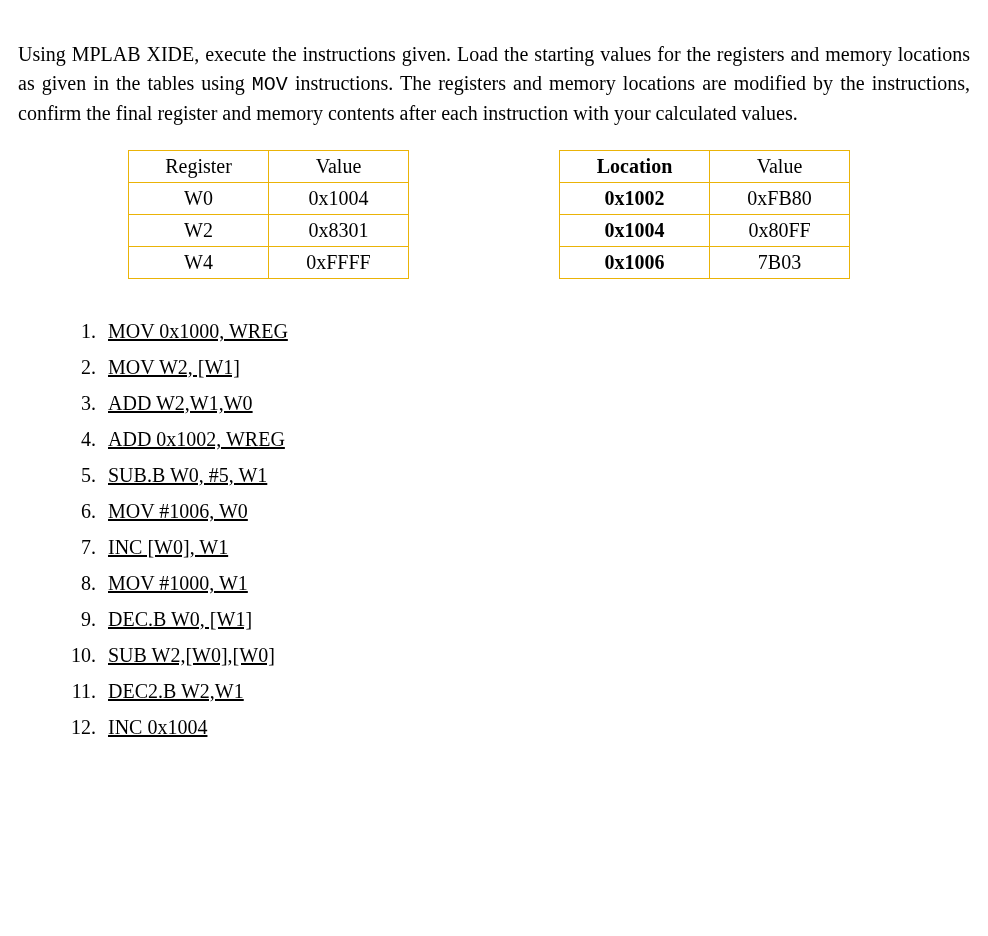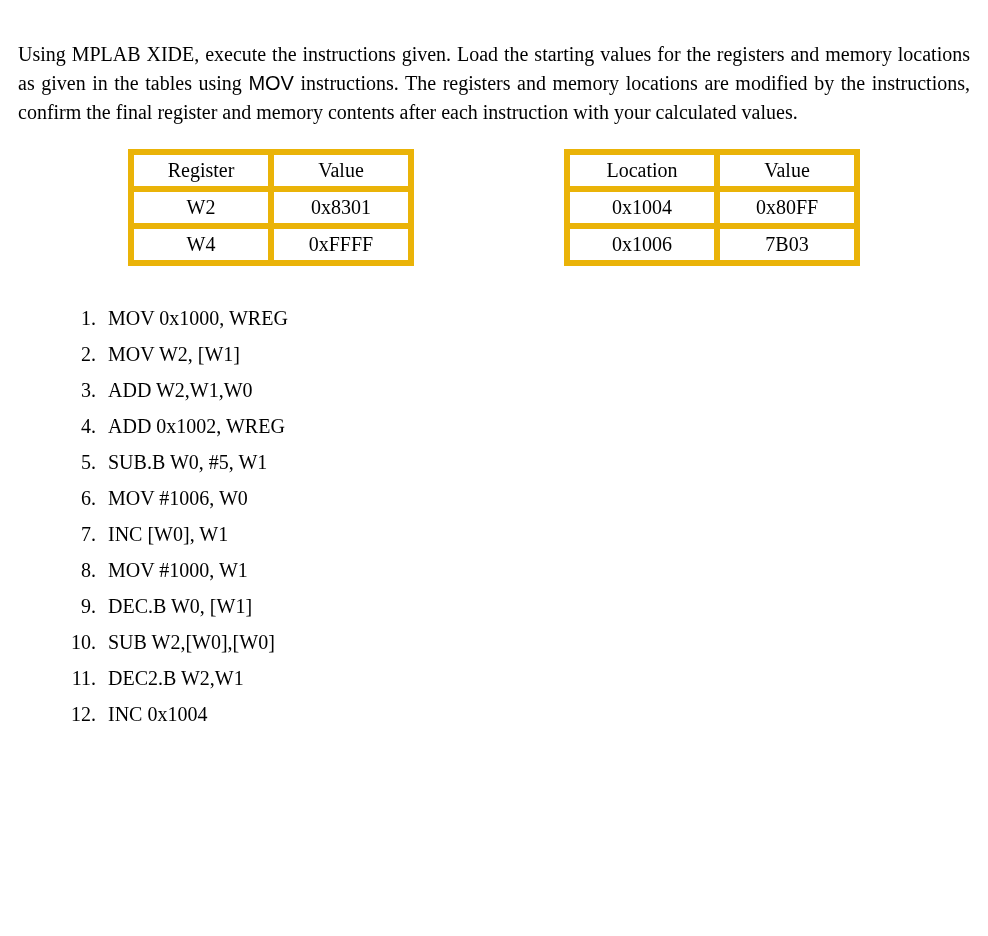--- a/index.html
+++ b/index.html
@@ -11,58 +11,59 @@
       margin: 0;
       padding: 20px 18px;
       width: 988px;
       line-height: 1.45;
     }
     .intro {
       text-align: justify;
       margin-bottom: 22px;
     }
     .mono {
-      font-family: Liberation Sans, sans-serif;
+      font-family: Liberation Mono, monospace;
     }
     .tables-row {
       display: flex;
       gap: 150px;
       margin-left: 110px;
       margin-bottom: 38px;
     }
     table {
       border-collapse: collapse;
     }
     th, td {
-      border: 6px solid #eab308;
+      border: 1px solid #eab308;
       padding: 1px 10px;
       text-align: center;
       font-weight: normal;
       font-size: 20px;
       height: 28px;
     }
     th {
       font-weight: normal;
     }
     .reg-table th:first-child, .reg-table td:first-child { width: 140px; }
     .reg-table th:last-child, .reg-table td:last-child { width: 140px; }
-    .mem-table th:first-child, .mem-table td:first-child { width: 150px; }
+    .mem-table th:first-child, .mem-table td:first-child { width: 150px; font-weight: bold; }
     .mem-table th:last-child, .mem-table td:last-child { width: 140px; }
     ol.instructions {
       list-style: none;
       counter-reset: item;
       margin: 0 0 0 42px;
       padding: 0;
     }
     ol.instructions li {
       counter-increment: item;
       margin-bottom: 7px;
       line-height: 1.45;
       padding-left: 48px;
       position: relative;
+      text-decoration: underline;
     }
     ol.instructions li::before {
       content: counter(item) ".";
       position: absolute;
       left: 0;
       width: 36px;
       text-align: right;
     }
   </style>
 </head>
@@ -75,38 +76,46 @@
 <div class="tables-row">
   <table class="reg-table">
     <thead>
       <tr>
         <th>Register</th>
         <th>Value</th>
       </tr>
     </thead>
     <tbody>
       <tr>
+        <td>W0</td>
+        <td>0x1004</td>
+      </tr>
+      <tr>
         <td>W2</td>
         <td>0x8301</td>
       </tr>
       <tr>
         <td>W4</td>
         <td>0xFFFF</td>
       </tr>
     </tbody>
   </table>
 
   <table class="mem-table">
     <thead>
       <tr>
         <th>Location</th>
         <th>Value</th>
       </tr>
     </thead>
     <tbody>
+      <tr>
+        <td>0x1002</td>
+        <td>0xFB80</td>
+      </tr>
       <tr>
         <td>0x1004</td>
         <td>0x80FF</td>
       </tr>
       <tr>
         <td>0x1006</td>
         <td>7B03</td>
       </tr>
     </tbody>
   </table>

